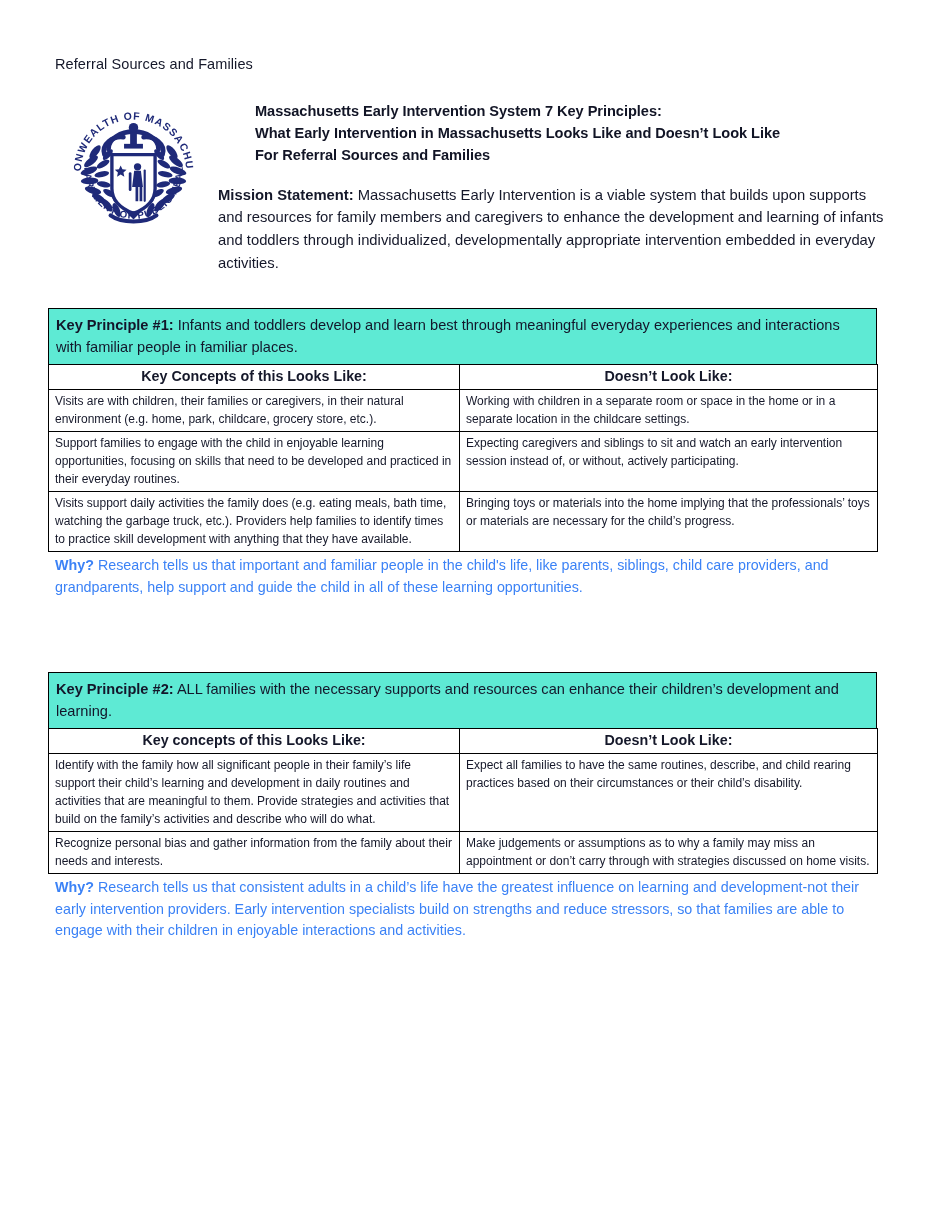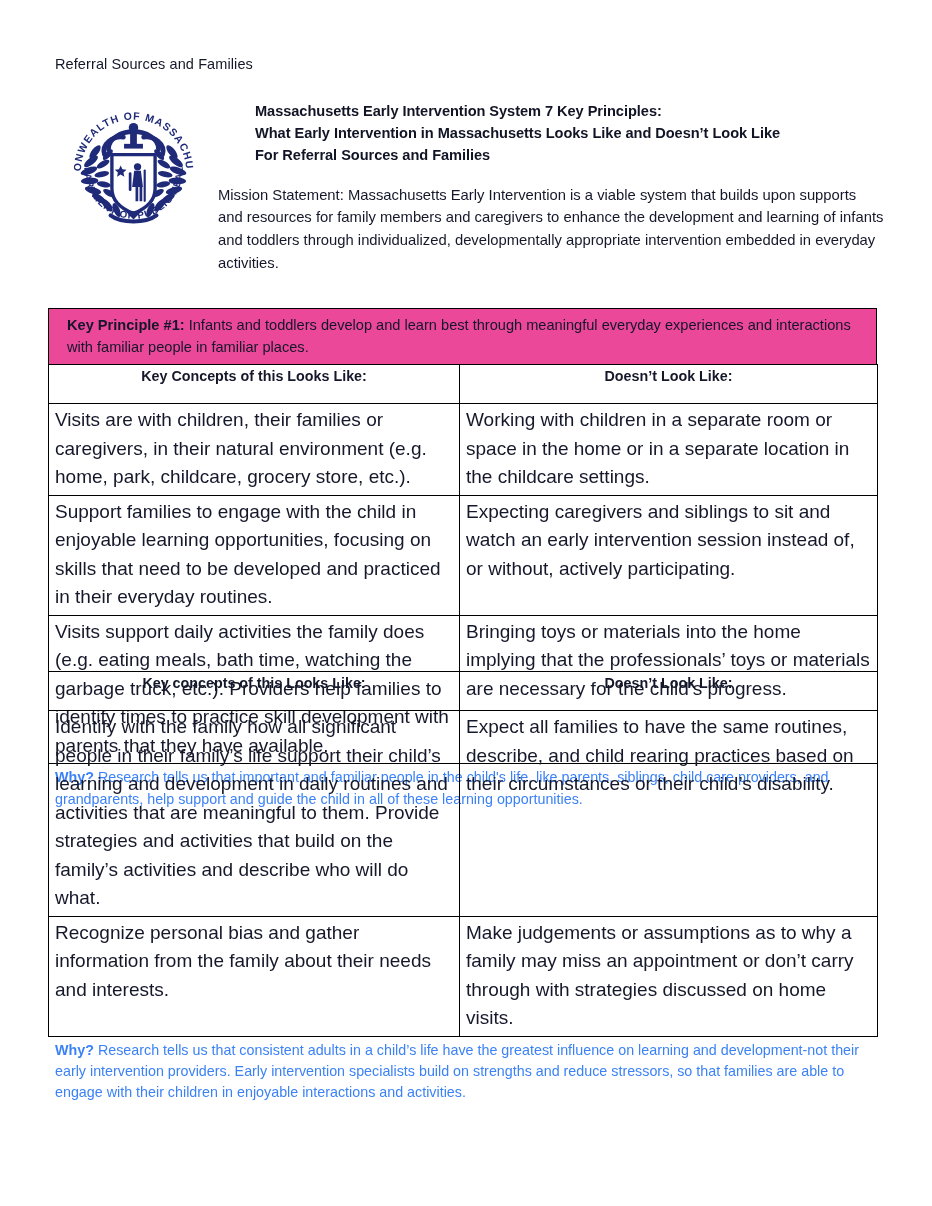--- a/index.html
+++ b/index.html
@@ -64,60 +64,60 @@
     color: #111425;
     letter-spacing: -.05px;
     margin-left: 37px;
   }
   .mission {
     margin-top: 17px;
     font-size: 14.8px;
     line-height: 1.55;
     color: #15182a;
   }
-  .mission b { font-weight: normal; }
+  .mission b { font-weight: bold; }
 
   
   .principle {
     position: absolute;
     left: 48px;
     width: 829px;
   }
   #principle-1 { top: 308px; }
   #principle-2 { top: 672px; }
 
   .banner {
     border: 1.4px solid #000;
-    background: #ec4899;
-    padding: 5px 7px 6px 18px;
+    background: #5eead4;
+    padding: 5px 7px 6px 7px;
     font-size: 14.6px;
     line-height: 1.52;
     color: #13162a;
   }
   .banner b { font-weight: bold; }
 
   table.kp {
     width: 100%;
     border-collapse: collapse;
     table-layout: fixed;
     margin-top: -1.4px;
   }
   table.kp th, table.kp td {
     border: 1.2px solid #000;
     vertical-align: top;
     padding: 2px 6px 3px 6px;
-    font-size: 19px;
+    font-size: 12px;
     line-height: 1.5;
     color: #15182a;
   }
   table.kp th {
     text-align: center;
     font-weight: bold;
     padding-top: 1px;
-    padding-bottom: 16px;
+    padding-bottom: 2px;
     font-size: 14.3px;
   }
   table.kp col.c1 { width: 411px; }
   table.kp col.c2 { width: 418px; }
 
   .why {
     margin-top: 3px;
     padding-left: 7px;
     font-size: 14.3px;
     line-height: 1.5;
@@ -249,33 +249,37 @@
       <tbody>
         <tr>
           <td>Visits are with children, their families or caregivers, in their natural environment (e.g. home, park, childcare, grocery store, etc.).</td>
           <td>Working with children in a separate room or space in the home or in a separate location in the childcare settings.</td>
         </tr>
         <tr>
           <td>Support families to engage with the child in enjoyable learning opportunities, focusing on skills that need to be developed and practiced in their everyday routines.</td>
           <td>Expecting caregivers and siblings to sit and watch an early intervention session instead of, or without, actively participating.</td>
         </tr>
         <tr>
-          <td>Visits support daily activities the family does (e.g. eating meals, bath time, watching the garbage truck, etc.). Providers help families to identify times to practice skill development with parents that they have available.</td>
+          <td>Visits support daily activities the family does (e.g. eating meals, bath time, watching the garbage truck, etc.). Providers help families to identify times to practice skill development with anything that they have available.</td>
           <td>Bringing toys or materials into the home implying that the professionals’ toys or materials are necessary for the child’s progress.</td>
         </tr>
       </tbody>
     </table>
 
     <div class="why">
       <b>Why?</b>
       <span>Research tells us that important and familiar people in the child's life, like parents, siblings, child care providers, and grandparents, help support and guide the child in all of these learning opportunities.</span>
     </div>
   </section>
 
   <section class="principle" id="principle-2">
+    <div class="banner">
+      <b>Key Principle #2:</b>
+      <span>ALL families with the necessary supports and resources can enhance their children’s development and learning.</span>
+    </div>
 
     <table class="kp">
       <colgroup>
           <col class="c1">
           <col class="c2">
         </colgroup>
       <thead>
         <tr>
           <th>Key concepts of this Looks Like:</th>
           <th>Doesn’t Look Like:</th>

